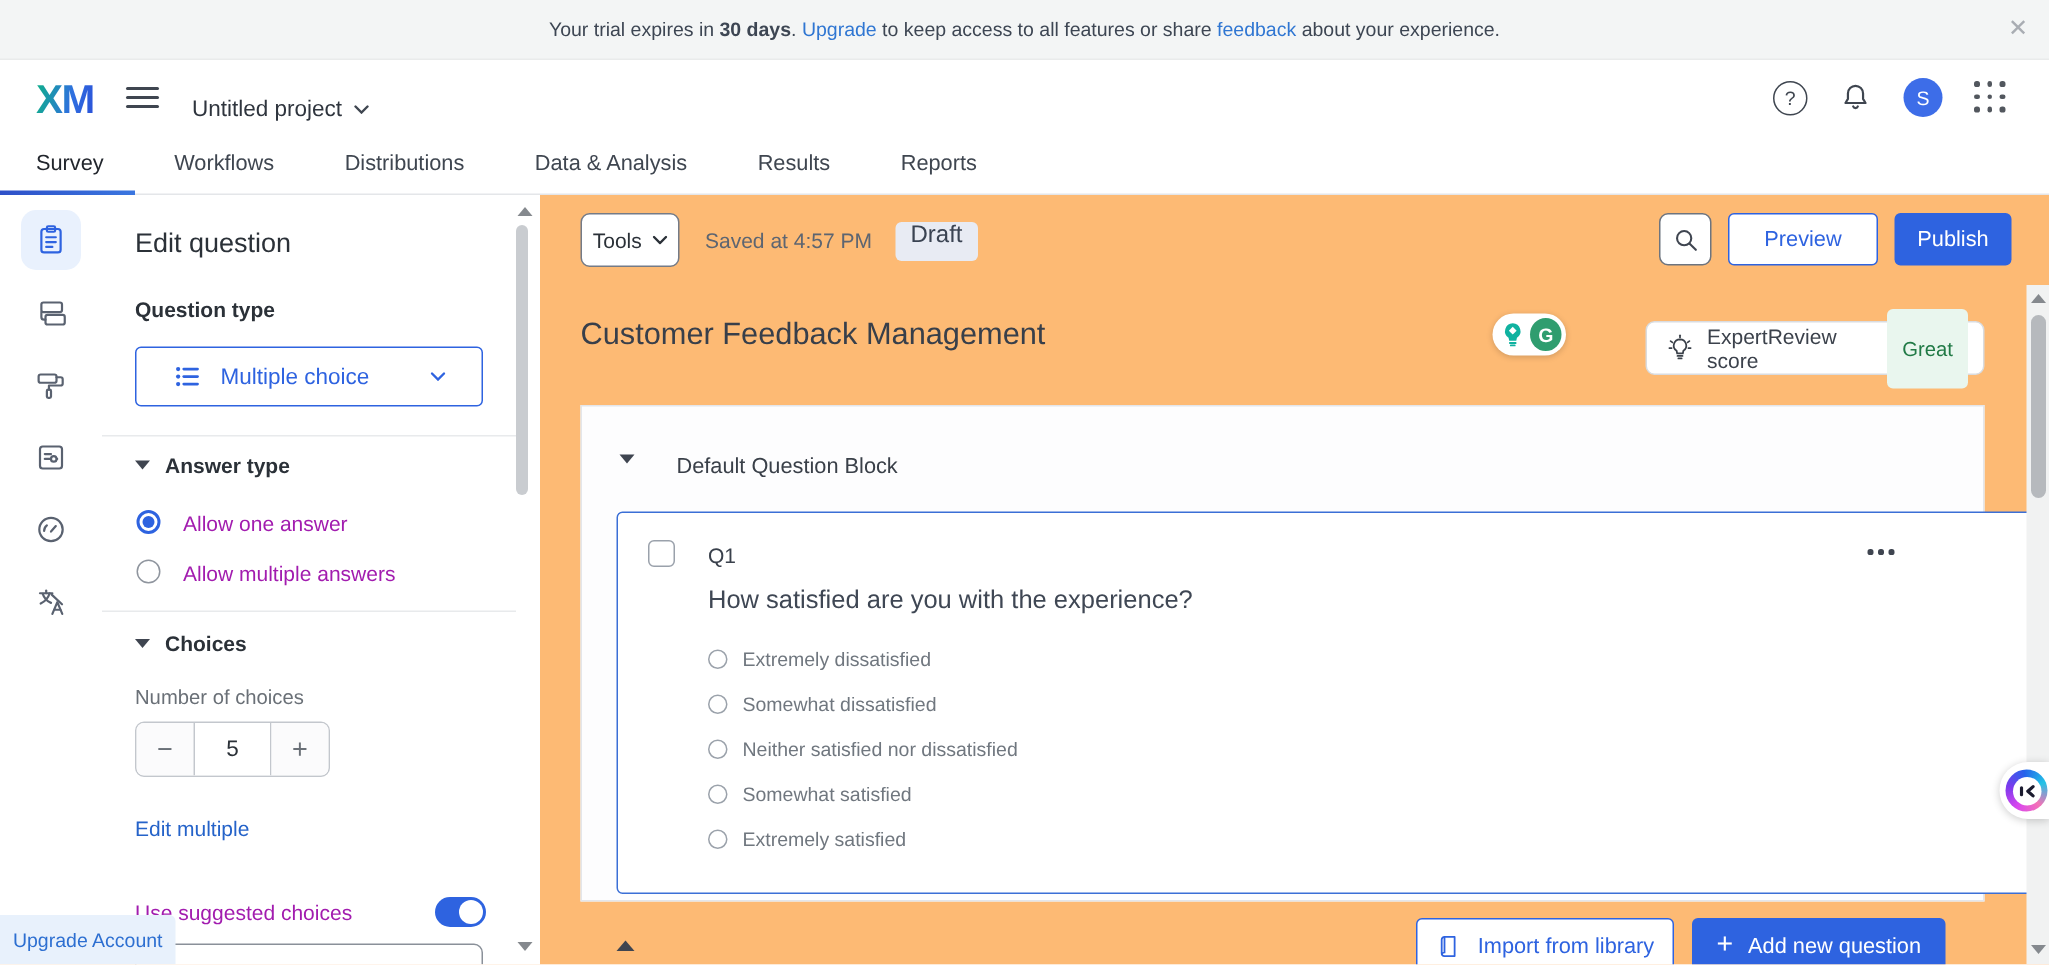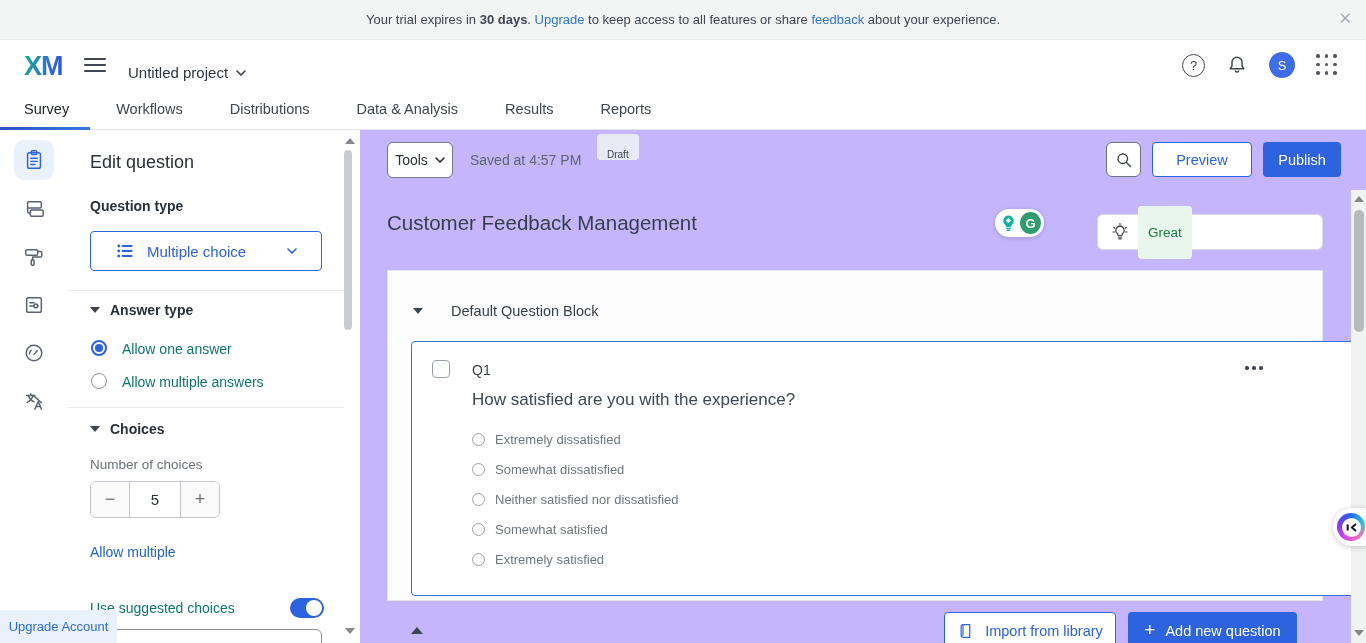--- a/index.html
+++ b/index.html
@@ -57,21 +57,21 @@
   #qtype-btn .val { color:#2e63e0; font-size:15px; flex:1; }
   .divider { left:0; width:276px; height:1px; background:#e8eaec; }
   .sect-head { display:flex; align-items:center; gap:10px; cursor:pointer; }
   .tri-down { width:0; height:0; border-left:5px solid transparent; border-right:5px solid transparent;
     border-top:6px solid #3f4550; }
   .tri-up { width:0; height:0; border-left:6px solid transparent; border-right:6px solid transparent;
     border-bottom:7px solid #3f4550; }
   .radio { width:16px; height:16px; border-radius:50%; border:1.5px solid #8f959e; background:#fff; cursor:pointer; }
   .radio.sel { border:2px solid #2e63e0; display:flex; align-items:center; justify-content:center; }
   .radio.sel::after { content:""; width:8px; height:8px; border-radius:50%; background:#2e63e0; }
-  .opt-label { font-size:14px; color:#0f766e; }
+  .opt-label { font-size:14px; color:#a21caf; }
   .gray-label { font-size:13.5px; color:#6a7077; }
   #stepper { left:22px; top:351px; width:130px; height:37px; border:1px solid #c3c7cd; border-radius:6px;
     display:flex; overflow:hidden; background:#fff; }
   .step-btn { width:38px; display:flex; align-items:center; justify-content:center; font-size:18px;
     color:#6a7077; background:#fbfbfc; cursor:pointer; }
   #step-val { flex:1; display:flex; align-items:center; justify-content:center; font-size:15px; color:#2b3138;
     border-left:1px solid #c3c7cd; border-right:1px solid #c3c7cd; background:#fff; }
   #edit-multiple { left:22px; top:414px; font-size:14px; color:#2563c9; cursor:pointer; }
   #toggle { left:222px; top:468px; width:34px; height:20px; border-radius:10px; background:#2e63e0; cursor:pointer; }
   #toggle::after { content:""; position:absolute; right:2px; top:2px; width:16px; height:16px; border-radius:50%; background:#fff; }
@@ -81,46 +81,46 @@
   #panel-sb-thumb { left:276px; top:20px; width:8px; height:180px; background:#c9ccd0; border-radius:4px; }
   .sb-arrow { width:0; height:0; }
   .sb-up { border-left:5px solid transparent; border-right:5px solid transparent; border-bottom:6px solid #85898e; }
   .sb-dn { border-left:5px solid transparent; border-right:5px solid transparent; border-top:6px solid #85898e; }
 
   
   #upgrade { left:0; top:610px; width:117px; height:33px; background:#e8f1fc; border-top-right-radius:4px;
     display:flex; align-items:center; justify-content:center; font-size:13px; color:#2d6fd1; cursor:pointer; z-index:30; }
 
   
-  #canvas { left:360px; top:130px; width:1006px; height:513px; background:#c4b5fd; }
+  #canvas { left:360px; top:130px; width:1006px; height:513px; background:#fdba74; }
   #tools-btn { left:27px; top:12px; width:66px; height:36px; background:#fff; border:1px solid #747b87;
     border-radius:6px; display:flex; align-items:center; justify-content:center; gap:7px;
     font-size:14px; color:#2b3138; cursor:pointer; }
   #saved-text { left:110px; top:22px; font-size:14px; color:#5d6571; }
-  #draft-badge { left:237px; top:4px; height:26px; padding:0 10px; background:#e8ebf3; border-radius:4px;
-    display:flex; align-items:flex-end; font-size:10px; color:#3a4352; }
+  #draft-badge { left:237px; top:18px; height:26px; padding:0 10px; background:#e8ebf3; border-radius:4px;
+    display:flex; align-items:flex-start; font-size:16px; color:#3a4352; }
   #search-btn { left:746px; top:12px; width:35px; height:35px; background:#fff; border:1px solid #6d747f;
     border-radius:6px; display:flex; align-items:center; justify-content:center; cursor:pointer; }
   #preview-btn { left:792px; top:12px; width:100px; height:35px; background:#fff; border:1px solid #2e63e0;
     border-radius:4px; display:flex; align-items:center; justify-content:center; font-size:14.5px; color:#2e63e0; cursor:pointer; }
   #publish-btn { left:903px; top:12px; width:78px; height:35px; background:#2e63e0; border-radius:4px;
     display:flex; align-items:center; justify-content:center; font-size:14.5px; color:#fff; cursor:pointer; }
   #survey-title { left:27px; top:81px; font-size:20.5px; color:#383f4a; }
   #grammarly { left:635px; top:79px; width:49px; height:28px; background:#fff; border-radius:14px;
     box-shadow:0 1px 4px rgba(0,0,0,.18); display:flex; align-items:center; padding:0 3px; gap:1px; }
   #g-badge { width:22px; height:22px; border-radius:50%; background:#2f9d6f; color:#fff; font-size:13px; font-weight:700;
     display:flex; align-items:center; justify-content:center; }
   #expert { left:737px; top:84px; width:226px; height:36px; background:#fff; border:1px solid #d9dce0; border-radius:6px;
     display:flex; align-items:center; padding:0 10px 0 12px; gap:8px; cursor:pointer; }
   #expert .lbl { font-size:14px; color:#3c424c; flex:1; }
   #expert-score { background:#e9f6ee; color:#217a46; font-size:13.5px; padding:19px 10px; border-radius:4px; }
 
   
   #block { left:27px; top:140px; width:936px; height:331px; background:#fdfdfe; border:1px solid #e4e6ea; }
-  #block-head { position:absolute; left:25px; top:32px; display:flex; align-items:center; gap:28px; }
+  #block-head { position:absolute; left:25px; top:32px; display:flex; gap:28px; }
   #block-title { font-size:14.5px; color:#3a4049; }
   #qcard { position:absolute; left:23px; top:70px; width:999px; height:255px; background:#fff;
     border:1px solid #3b6fd6; border-radius:4px; }
   #qcheck { left:20px; top:18px; width:18px; height:18px; border:1.5px solid #9aa1ab; border-radius:4px; background:#fff; cursor:pointer; }
   #qid { left:60px; top:20px; font-size:14px; color:#3a414c; }
   #qdots { left:833px; top:24px; display:flex; gap:3.5px; cursor:pointer; }
   #qdots span { width:3.5px; height:3.5px; border-radius:50%; background:#3f4550; }
   #qtext { left:60px; top:48px; font-size:17px; color:#3f4754; }
   .q-opt-circle { width:13px; height:13px; border-radius:50%; border:1.5px solid #9ba2ab; background:#fff; }
   .q-opt-label { font-size:13px; color:#70777f; }
@@ -293,21 +293,21 @@
     <div class="sect-head abs" style="left:22px; top:291px">
       <div class="tri-down"></div>
       <span class="bold-label">Choices</span>
     </div>
     <div class="abs gray-label" style="left:22px; top:327px">Number of choices</div>
     <div id="stepper" class="abs">
       <div class="step-btn">−</div>
       <div id="step-val">5</div>
       <div class="step-btn">+</div>
     </div>
-    <div id="edit-multiple" class="abs">Allow multiple</div>
+    <div id="edit-multiple" class="abs">Edit multiple</div>
     <div class="abs opt-label" style="left:22px; top:470px">Use suggested choices</div>
     <div id="toggle" class="abs"></div>
     <div id="partial-input" class="abs"></div>
 
     <div class="abs sb-arrow sb-up" style="left:277px; top:8px"></div>
     <div id="panel-sb-thumb" class="abs"></div>
     <div class="abs sb-arrow sb-dn" style="left:277px; top:498px"></div>
   </div>
 
   <div id="upgrade" class="abs">
@@ -358,20 +358,21 @@
             <path d="M12 5 a5 5 0 0 1 2.7 9.2 l-.4 2 h-4.6 l-.4 -2 A5 5 0 0 1 12 5 z"></path>
             <path d="M10 18.3 h4"></path>
             <path d="M10.7 20.3 h2.6"></path>
             <path d="M4.5 6.5 l1.4 1"></path>
             <path d="M19.5 6.5 l-1.4 1"></path>
             <path d="M3.5 12 h1.8"></path>
             <path d="M20.5 12 h-1.8"></path>
             <path d="M12 1.8 v1.7"></path>
           </g>
         </svg>
+      <span class="lbl">ExpertReview score</span>
       <span id="expert-score">Great</span>
     </div>
 
     <div id="block" class="abs">
       <div id="block-head">
         <div class="tri-down"></div>
         <span id="block-title">Default Question Block</span>
       </div>
       <div id="qcard">
         <div id="qcheck" class="abs"></div>

